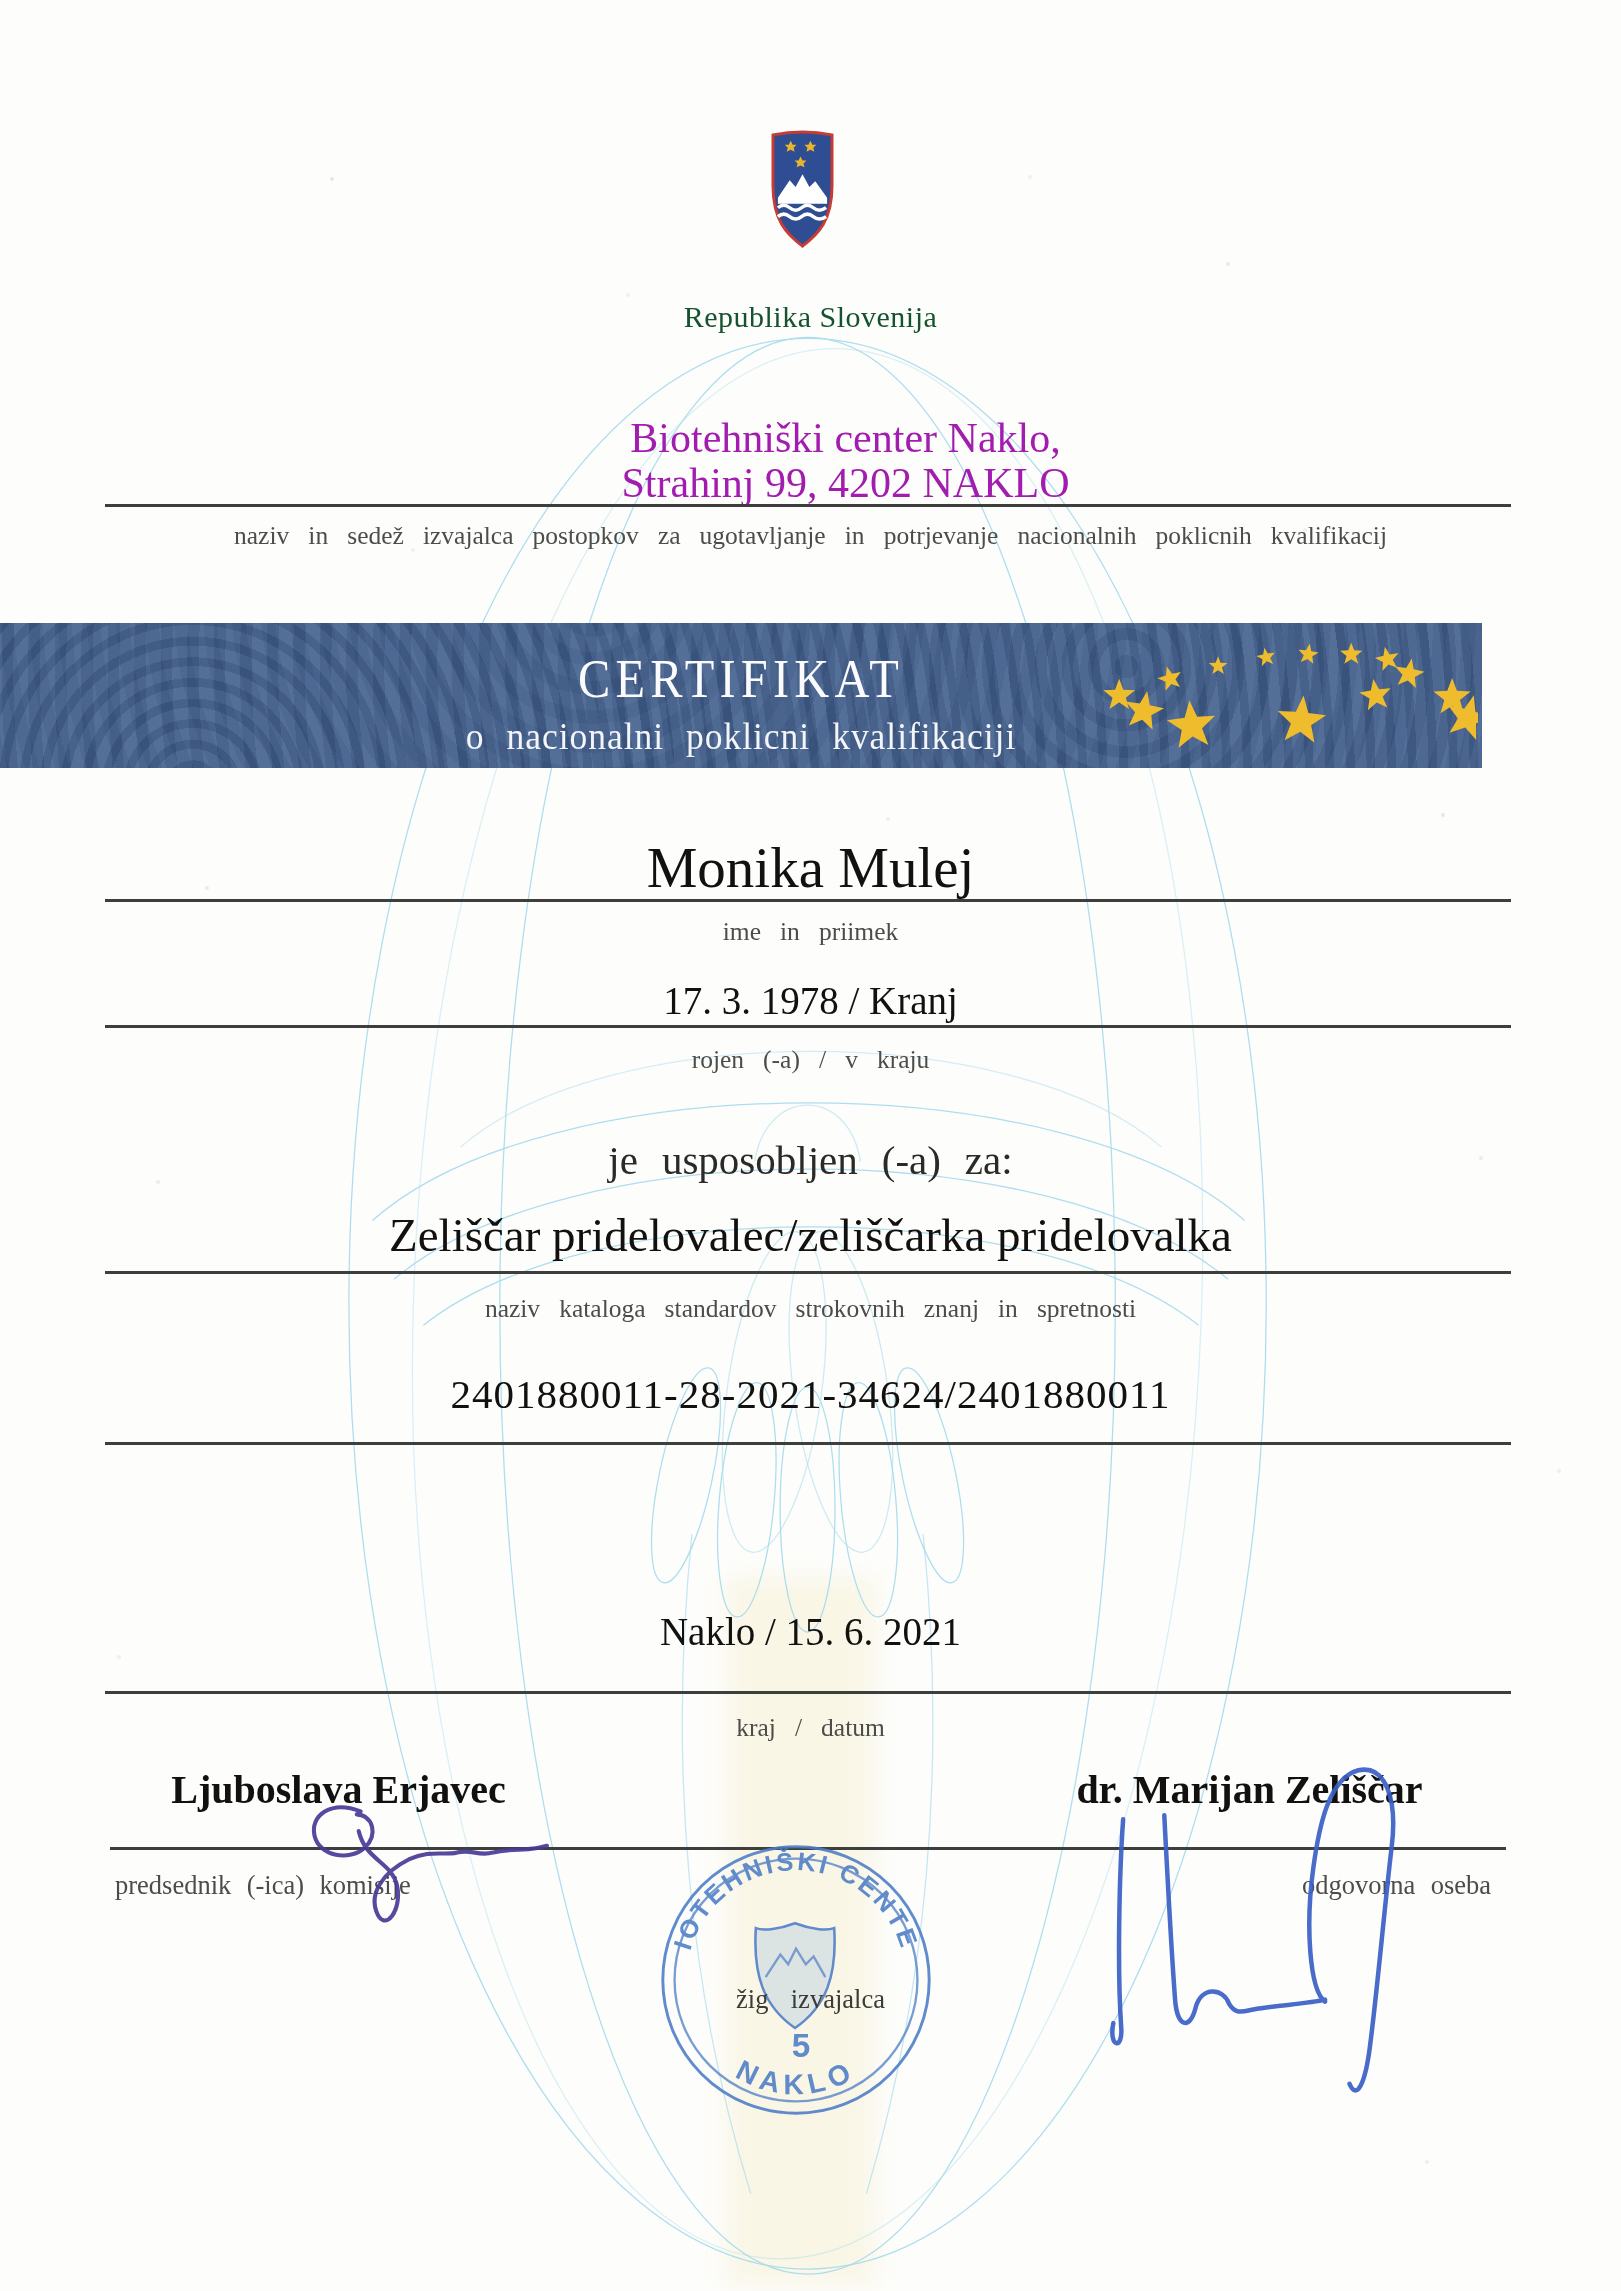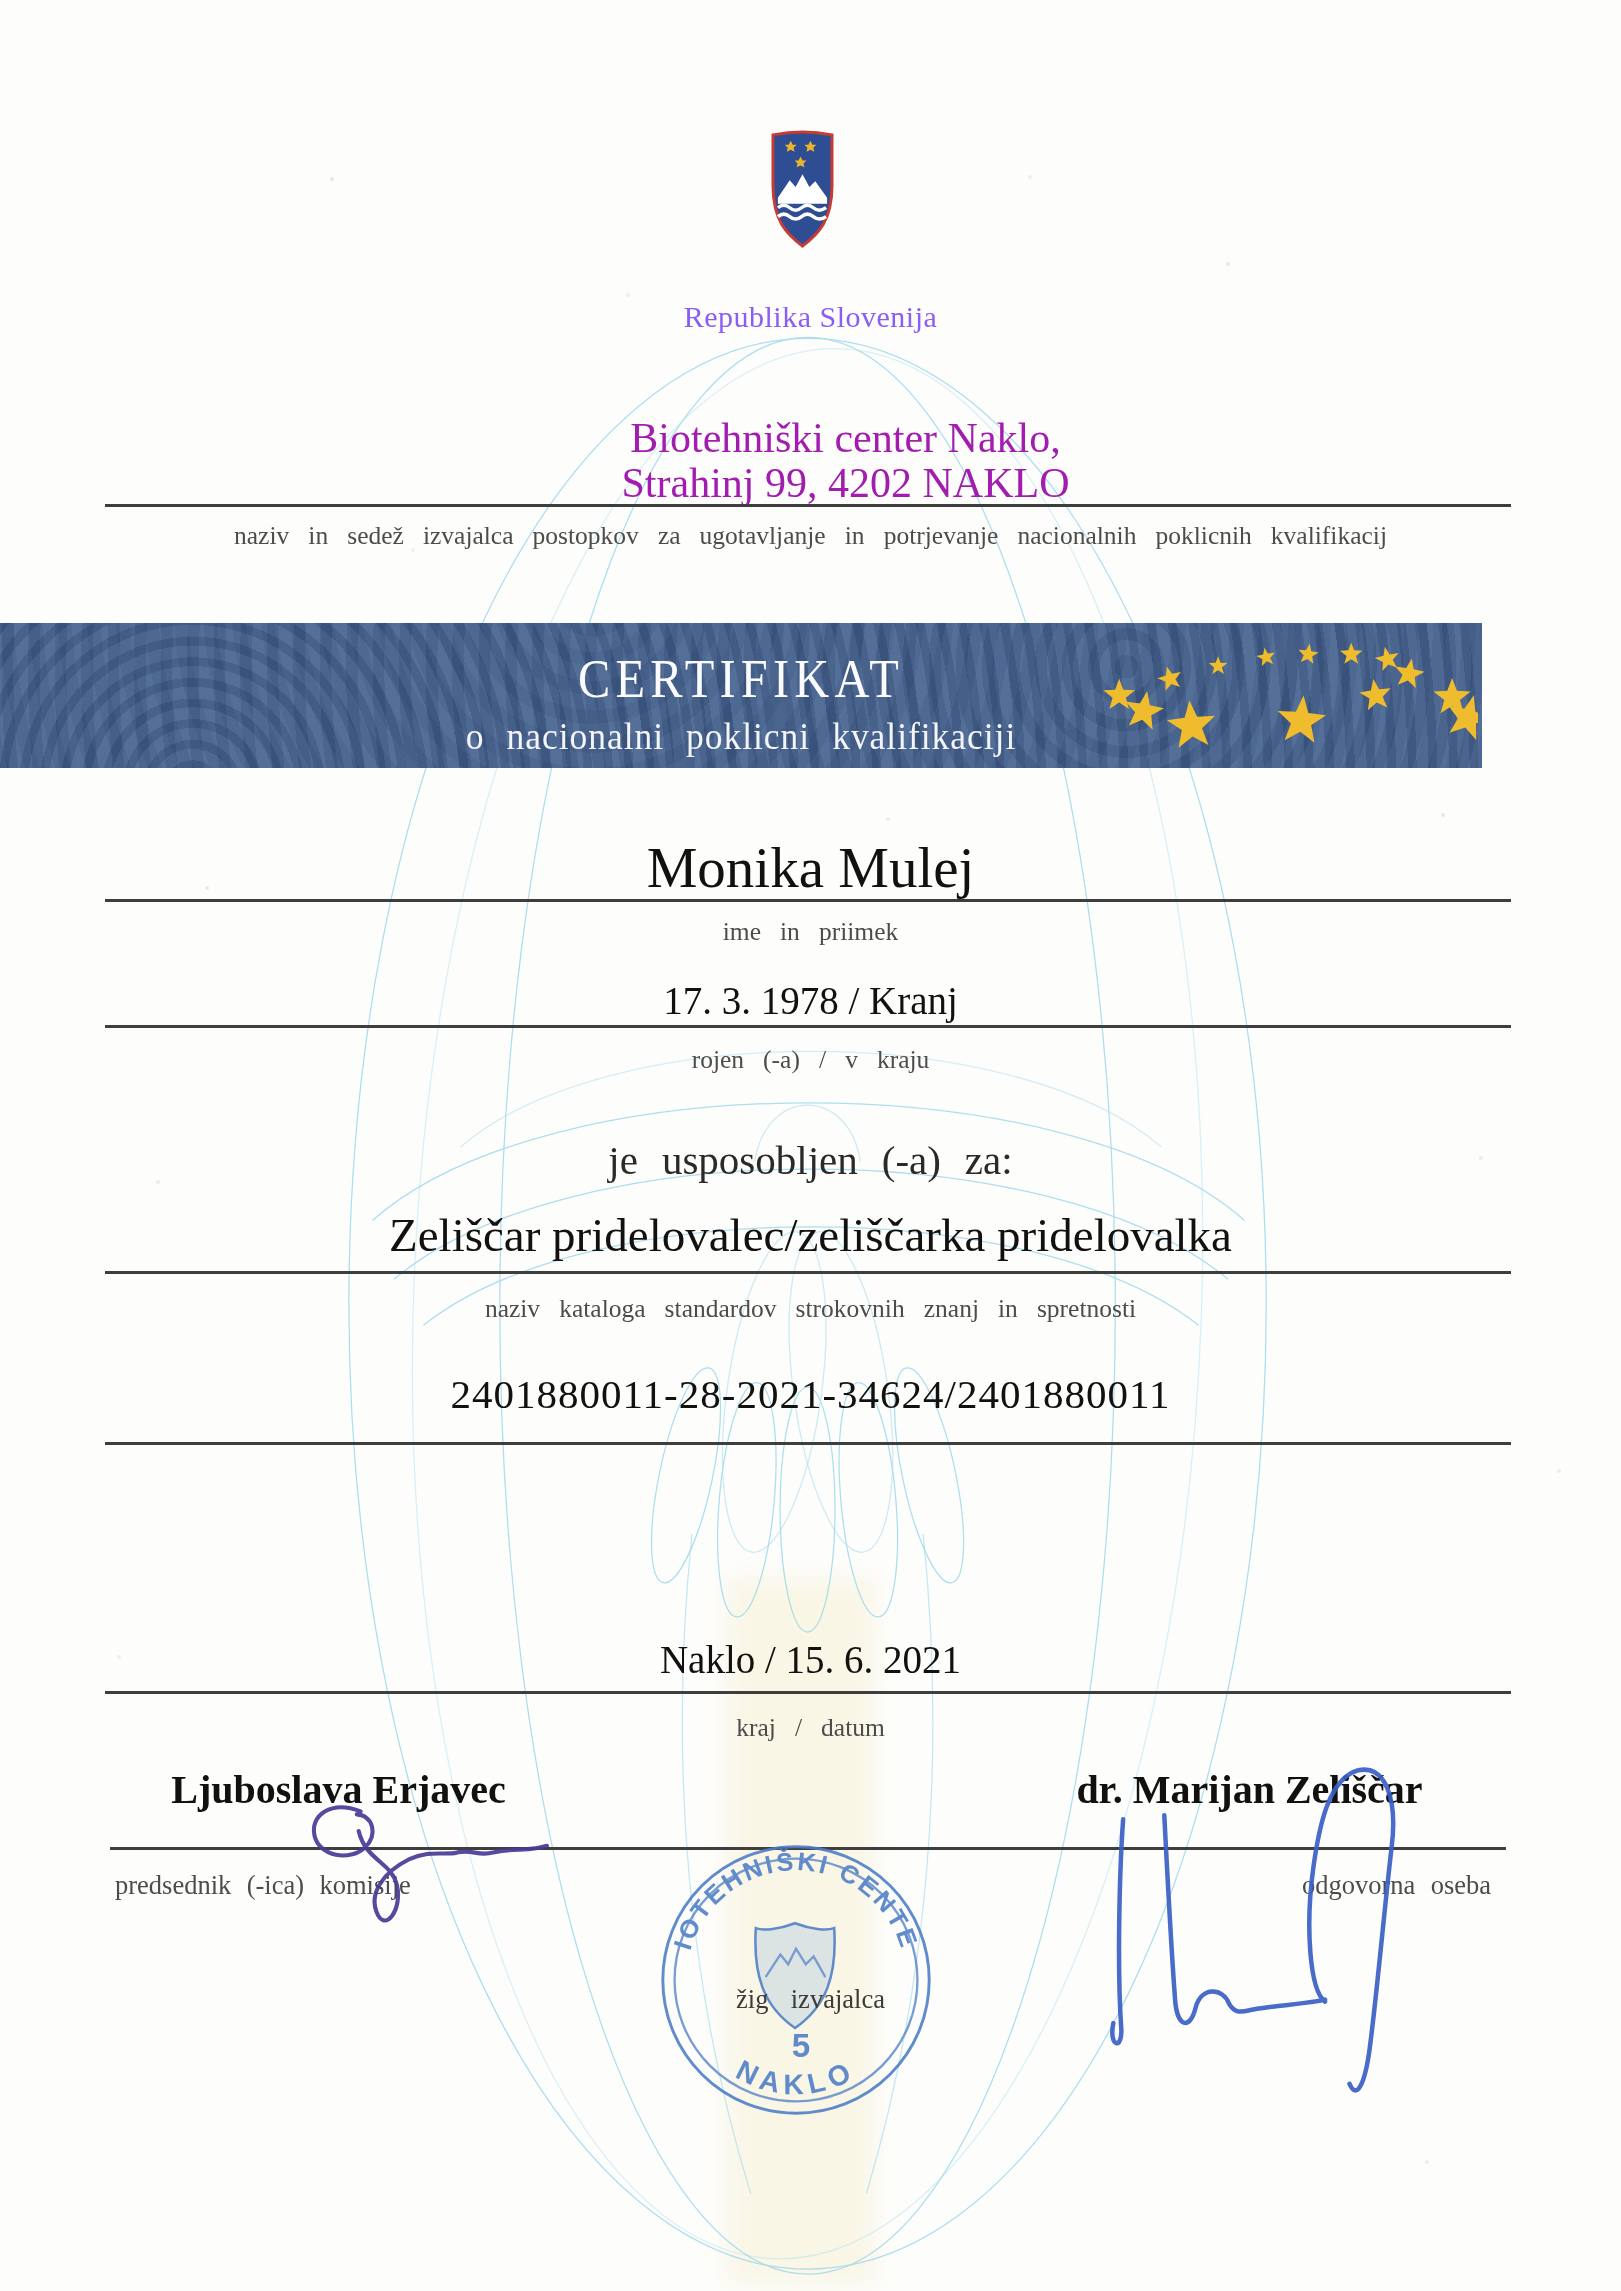--- a/index.html
+++ b/index.html
@@ -30,21 +30,21 @@
       157px 1181px 0 1px rgba(196,146,106,.18), 1480px 1157px 0 1px rgba(196,146,106,.18),
       412px 549px 0 1px rgba(205,160,120,.15), 1304px 529px 0 1px rgba(205,160,120,.15),
       887px 818px 0 1px rgba(196,146,106,.15), 1558px 1470px 0 1px rgba(196,146,106,.15),
       118px 1656px 0 1px rgba(196,146,106,.14), 1426px 2161px 0 1px rgba(196,146,106,.16);
   }
 
   
   .coa{position:absolute;left:769px;top:129px;z-index:2;}
   .country{
     position:absolute;left:0;top:300px;width:100%;text-align:center;
-    font-size:30px;letter-spacing:0.5px;color:#8b5cf6;z-index:2;
+    font-size:30px;letter-spacing:0.5px;color:#14532d;z-index:2;
   }
 
   
   .issuer{
     position:absolute;left:0;top:416px;width:100%;text-align:center;
     font-size:42px;line-height:1.08;color:#a21caf;z-index:2;margin-left:35px;
   }
   .rule{
     position:absolute;left:105px;width:1406px;height:2.9px;
     background:var(--rule_gray,#3e3e3c);z-index:2;
@@ -81,21 +81,21 @@
     position:absolute;left:0;width:100%;text-align:center;color:#121110;z-index:2;
   }
   .v-name{top:835px;font-size:57px;}
   .v-birth{top:978px;font-size:39px;}
   .lead{
     position:absolute;left:0;top:1108px;width:100%;text-align:center;
     font-size:41px;word-spacing:13.7px;color:#2c2a27;z-index:2;margin-top:28px;
   }
   .v-qual{top:1208px;font-size:47px;}
   .v-code{top:1370px;font-size:41px;letter-spacing:1px;}
-  .v-place{top:1609px;font-size:39px;margin-top:28px;}
+  .v-place{top:1609px;font-size:39px;}
 
   
   .sig-name{
     position:absolute;top:1766px;font-size:40px;font-weight:bold;color:#121110;
     text-align:center;z-index:2;
   }
   .sig-name.left{left:108px;width:461px;}
   .sig-name.right{left:1019px;width:461px;}
   .sig-rule{left:110px;width:1396px;top:1847px;}
   .role{

